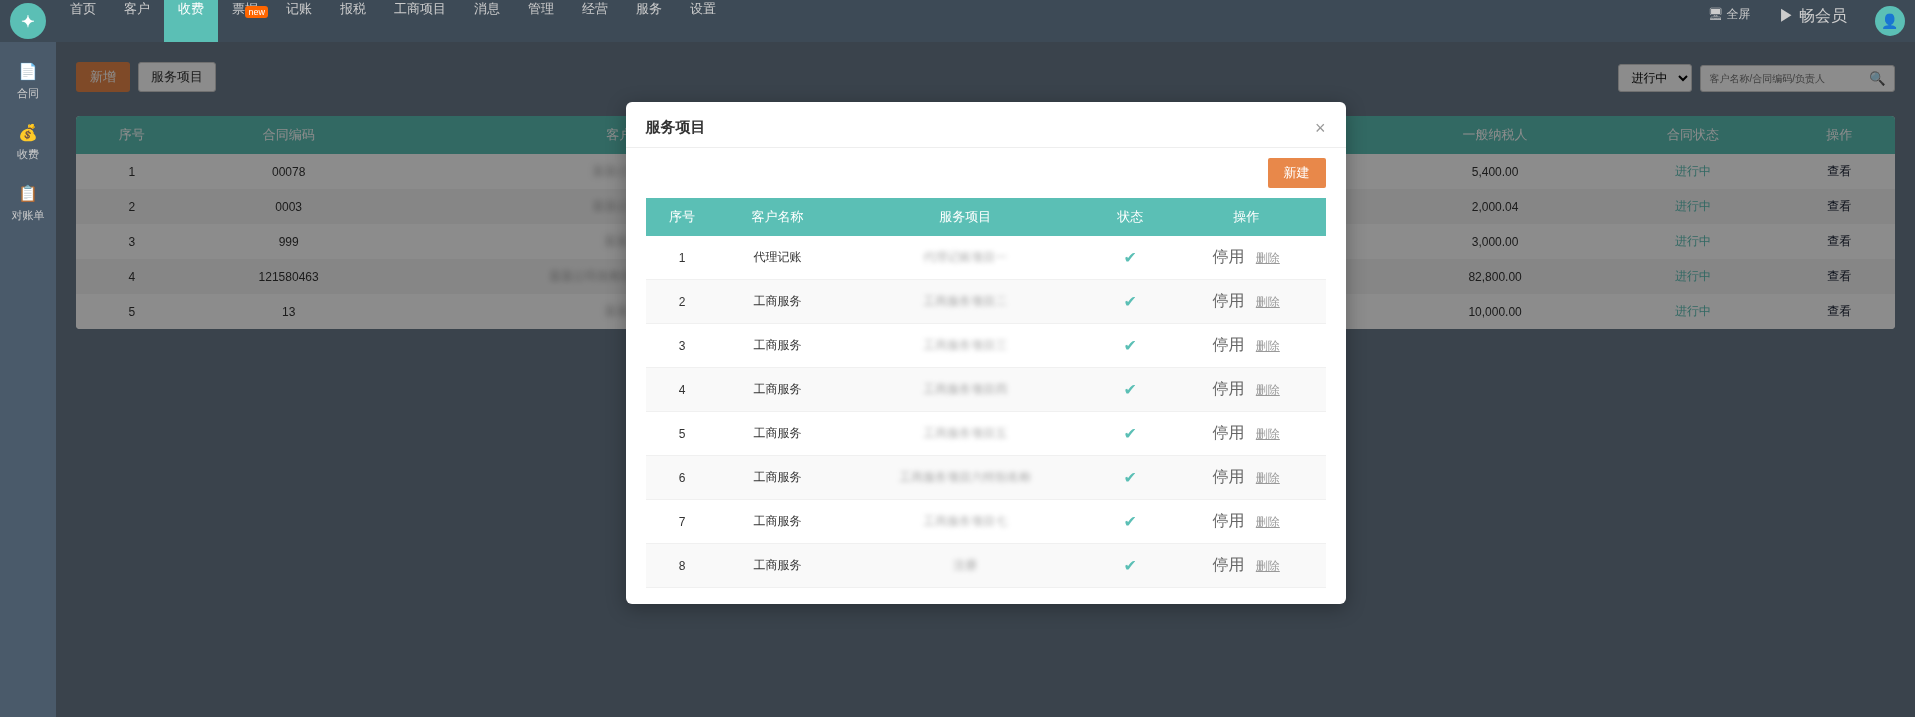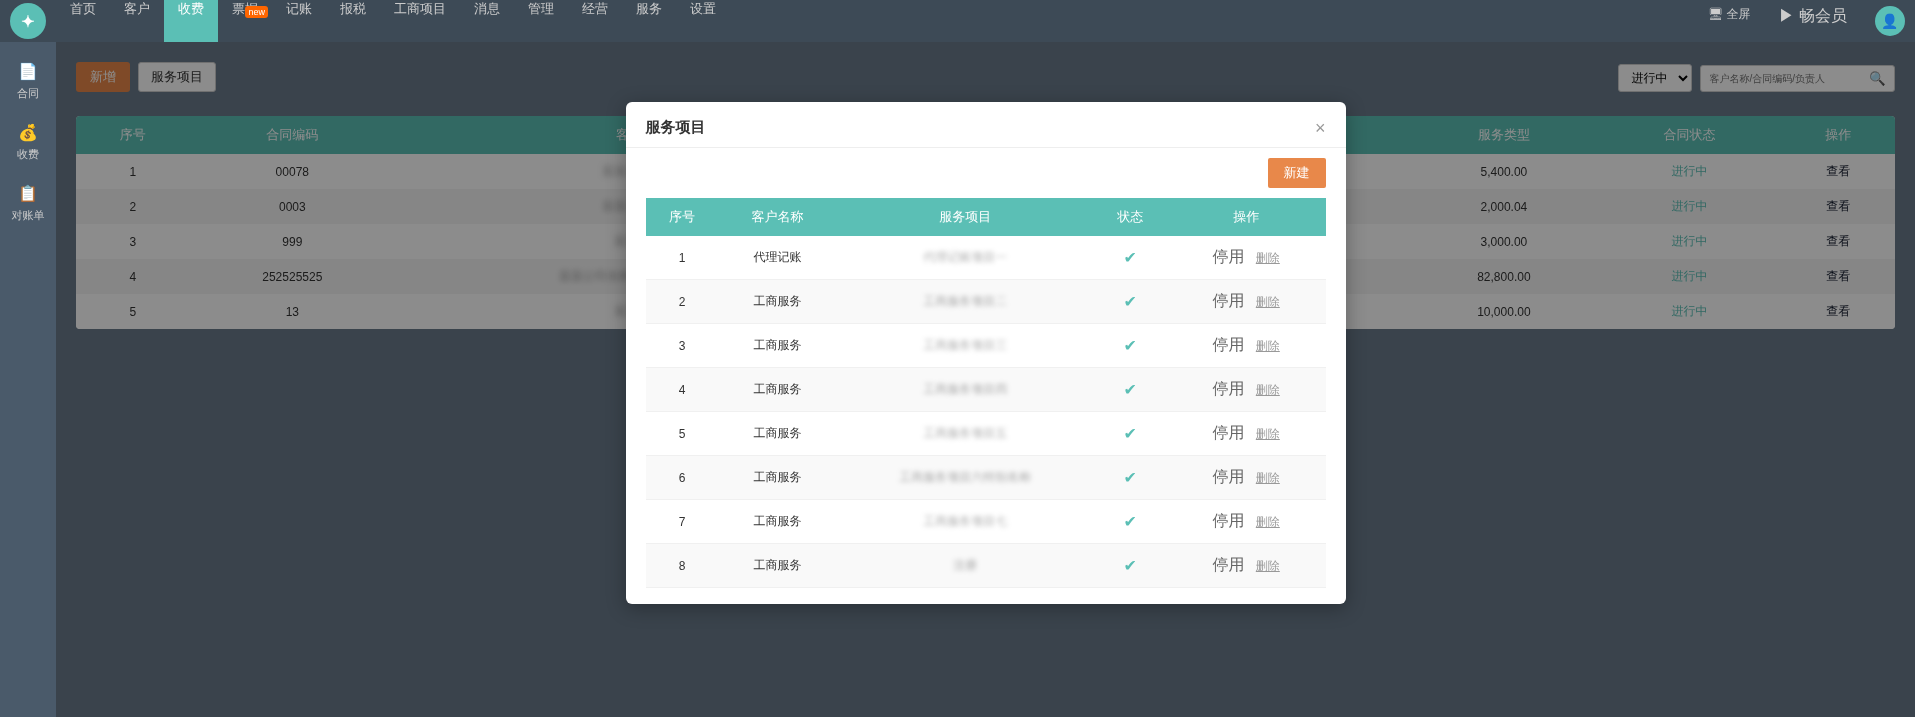--- a/index.html
+++ b/index.html
@@ -395,21 +395,21 @@
     </div>
 
     <table class="data-table">
       <thead>
         <tr>
           <th>序号</th>
           <th>合同编码</th>
           <th>客户名称</th>
           <th>服务项目▲</th>
           <th>服务期限起止▲</th>
-          <th>服务类型</th>
+          <th>一般纳税人</th>
           <th>合同状态</th>
           <th>操作</th>
         </tr>
       </thead>
       <tbody>
         <tr>
           <td>1</td>
           <td>00078</td>
           <td><span class="blurred">某某公司名称A</span></td>
           <td>小规模记账</td>
@@ -433,21 +433,21 @@
           <td>999</td>
           <td><span class="blurred">某某公司C</span></td>
           <td>小规模记账</td>
           <td>202305-202404</td>
           <td>3,000.00</td>
           <td><span class="status-badge">进行中</span></td>
           <td><a class="tag-link">查看</a></td>
         </tr>
         <tr>
           <td>4</td>
-          <td>252525525</td>
+          <td>121580463</td>
           <td><span class="blurred">某某公司名称非常长DDDD公司</span></td>
           <td>一般纳税人...</td>
           <td>201807-202403</td>
           <td>82,800.00</td>
           <td><span class="status-badge">进行中</span></td>
           <td><a class="tag-link">查看</a></td>
         </tr>
         <tr>
           <td>5</td>
           <td>13</td>

